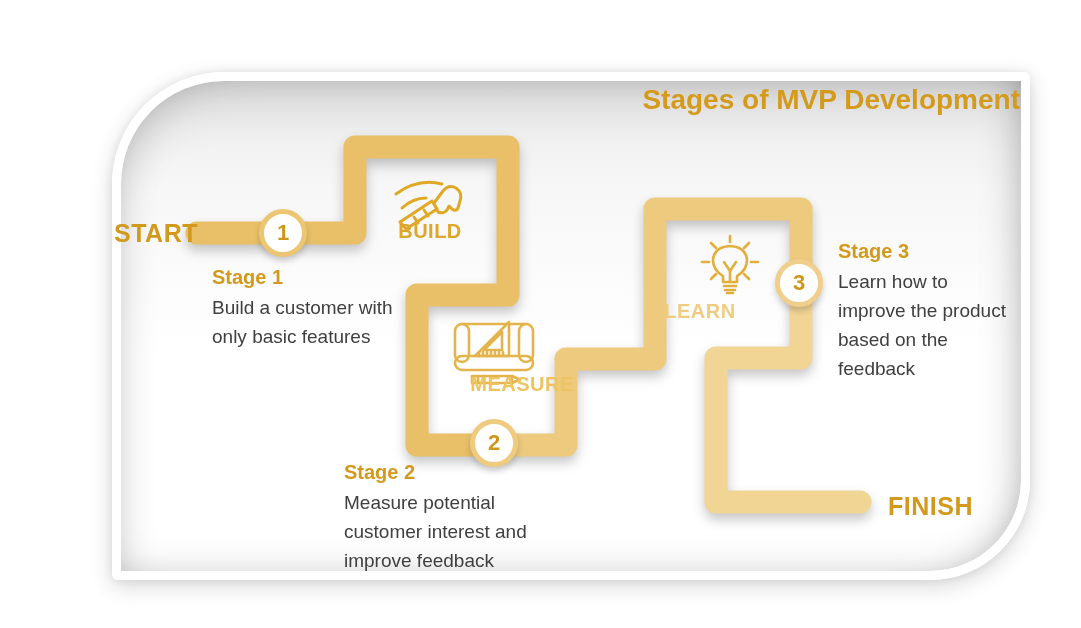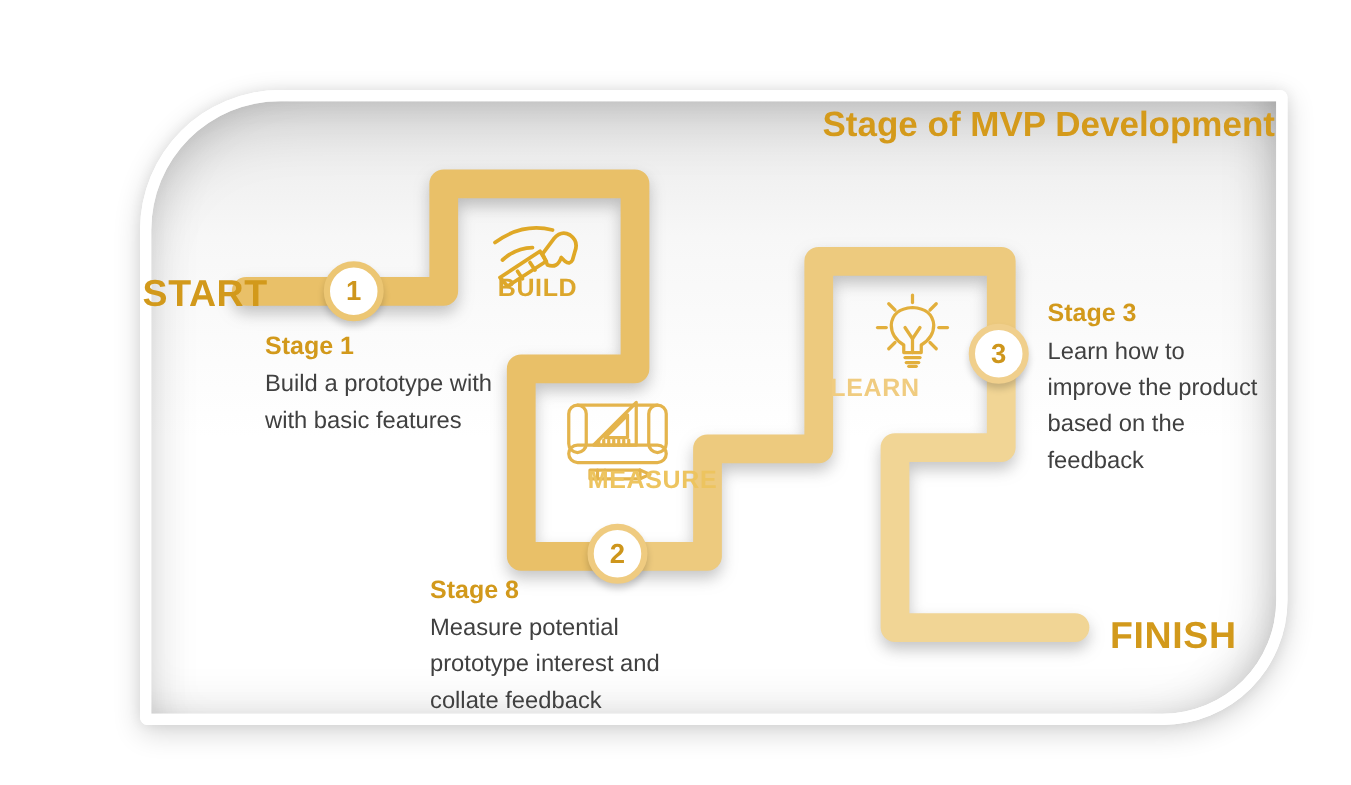--- a/index.html
+++ b/index.html
@@ -21,21 +21,21 @@
       inset 26px 0 45px -32px rgba(0,0,0,0.16),
       inset 0 -26px 45px -32px rgba(0,0,0,0.16);
   }
   .path-svg{position:absolute;left:0;top:0;width:1081px;height:628px;}
   .route{filter:drop-shadow(0 6px 6px rgba(90,90,90,0.35));}
   .title{
     position:absolute;top:84px;right:61px;
     font-size:28px;font-weight:bold;color:#D49A1B;letter-spacing:0px;
   }
   .terminal{
-    position:absolute;font-size:30px;font-weight:bold;color:#D2991B;letter-spacing:0.5px;
+    position:absolute;font-size:25px;font-weight:bold;color:#D2991B;letter-spacing:0.5px;
   }
   .terminal.start{left:114px;top:219px;}
   .terminal.finish{left:888px;top:492px;}
   .stage{position:absolute;}
   .stage h3{
     margin:0 0 4px 0;font-size:20px;font-weight:bold;color:#D2991B;
   }
   .stage p{
     margin:0;font-size:19px;line-height:29px;color:#404040;
   }
@@ -74,21 +74,21 @@
   <div class="card"></div>
 
   <svg class="path-svg" viewBox="0 0 1081 628">
     <g class="route" fill="none" stroke-width="23" stroke-linecap="round" stroke-linejoin="round">
       <path stroke="#E9C068" d="M197,233 H355 V147 H508 V295 H417 V445 H496"></path>
       <path stroke="#EDCA7E" d="M494,445 H566 V359 H655 V209 H801 V286"></path>
       <path stroke="#F1D595" d="M801,282 V358 H716 V502 H860"></path>
     </g>
   </svg>
 
-  <div class="title">Stage of MVP Development</div>
+  <div class="title">Stages of MVP Development</div>
 
   <div class="terminal start">START</div>
   <div class="terminal finish">FINISH</div>
 
   <div class="node n1">
     <span>1</span>
   </div>
   <div class="node n2">
     <span>2</span>
   </div>
@@ -147,24 +147,24 @@
       <path d="M29 59 L35 59"></path>
     </svg>
   </div>
 
   <div class="step-label build">BUILD</div>
   <div class="step-label measure">MEASURE</div>
   <div class="step-label learn">LEARN</div>
 
   <div class="stage stage1">
     <h3>Stage 1</h3>
-    <p>Build a prototype with with basic features</p>
+    <p>Build a customer with only basic features</p>
   </div>
   <div class="stage stage2">
-    <h3>Stage 8</h3>
-    <p>Measure potential prototype interest and collate feedback</p>
+    <h3>Stage 2</h3>
+    <p>Measure potential customer interest and improve feedback</p>
   </div>
   <div class="stage stage3">
     <h3>Stage 3</h3>
     <p>Learn how to improve the product based on the feedback</p>
   </div>
 
 </div>
 
 </body></html>

